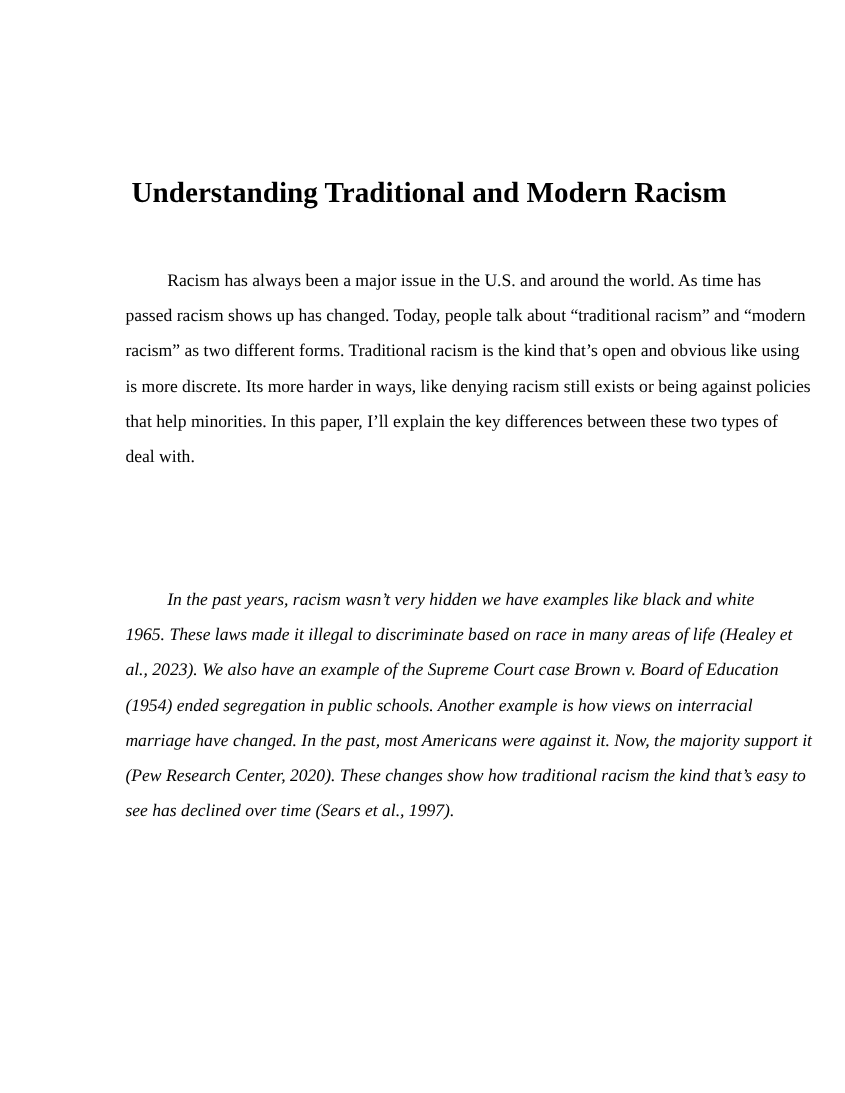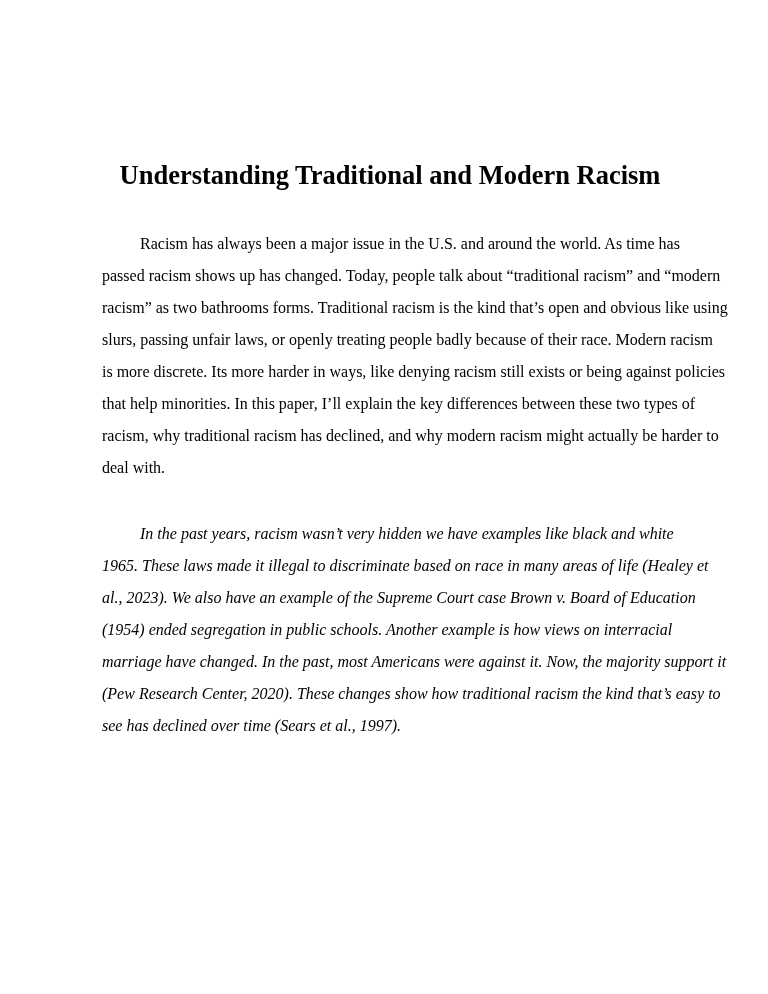--- a/index.html
+++ b/index.html
@@ -32,21 +32,21 @@
       font-weight: bold;
       font-size: 26.5px;
       line-height: 34px;
       margin: 0;
       white-space: nowrap;
     }
     .para {
       position: absolute;
       left: 96px;
       width: 580px;
-      margin: 0;
+      margin: 12px;
     }
     .line {
       display: block;
       height: 32px;
       line-height: 32px;
       font-size: 16px;
       white-space: nowrap;
     }
     .line.indent {
       padding-left: 38px;
@@ -57,25 +57,23 @@
 </head>
 <body>
 
 <div class="page">
 
   <h1 class="title">Understanding Traditional and Modern Racism</h1>
 
   <div class="para" id="para-1">
     <span class="line indent">Racism has always been a major issue in the U.S. and around the world. As time has</span>
     <span class="line">passed racism shows up has changed. Today, people talk about “traditional racism” and “modern</span>
-    <span class="line">racism” as two bathrooms forms. Traditional racism is the kind that’s open and obvious like using</span>
-    <span class="line">slurs, passing unfair laws, or openly treating people badly because of their race. Modern racism</span>
+    <span class="line">racism” as two different forms. Traditional racism is the kind that’s open and obvious like using</span>
     <span class="line">is more discrete. Its more harder in ways, like denying racism still exists or being against policies</span>
     <span class="line">that help minorities. In this paper, I’ll explain the key differences between these two types of</span>
-    <span class="line">racism, why traditional racism has declined, and why modern racism might actually be harder to</span>
     <span class="line">deal with.</span>
   </div>
 
   <div class="para" id="para-2">
     <span class="line indent">In the past years, racism wasn’t very hidden we have examples like black and white</span>
     <span class="line">1965. These laws made it illegal to discriminate based on race in many areas of life (Healey et</span>
     <span class="line">al., 2023). We also have an example of the Supreme Court case Brown v. Board of Education</span>
     <span class="line">(1954) ended segregation in public schools. Another example is how views on interracial</span>
     <span class="line">marriage have changed. In the past, most Americans were against it. Now, the majority support it</span>
     <span class="line">(Pew Research Center, 2020). These changes show how traditional racism the kind that’s easy to</span>

